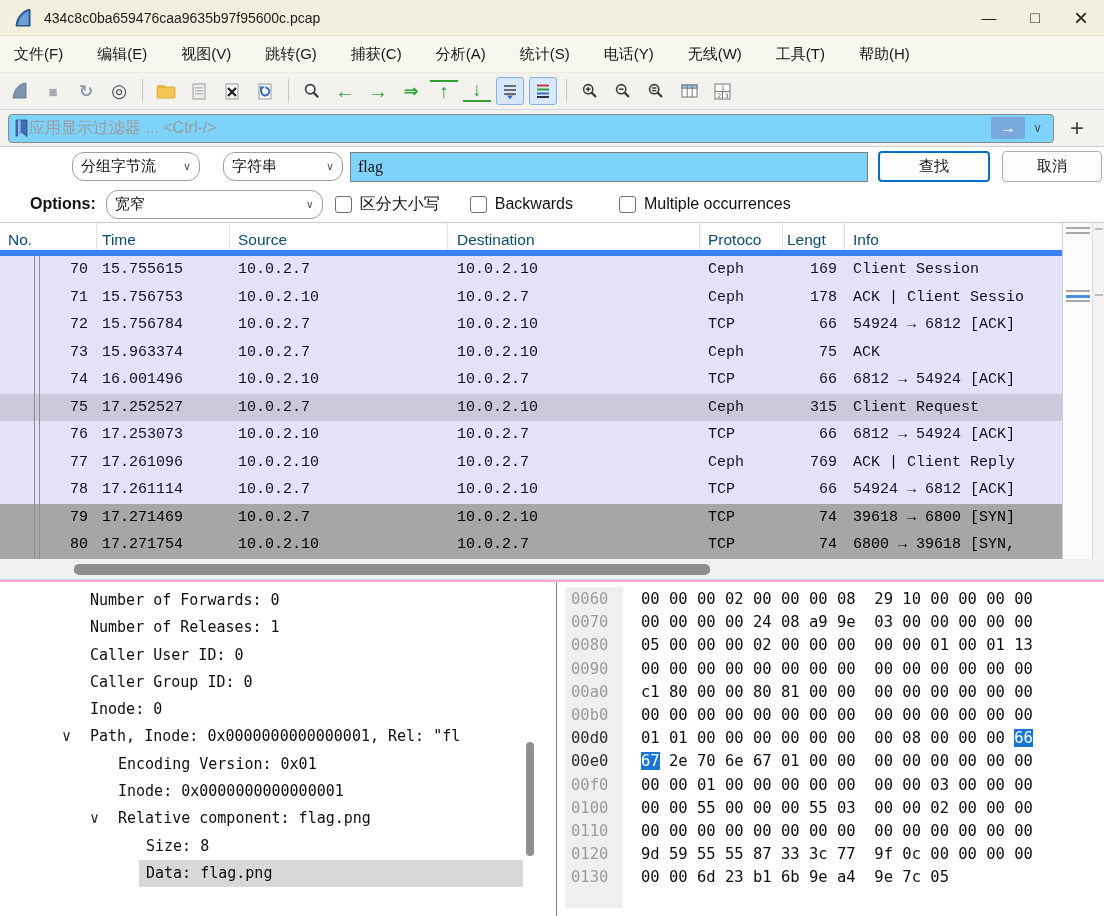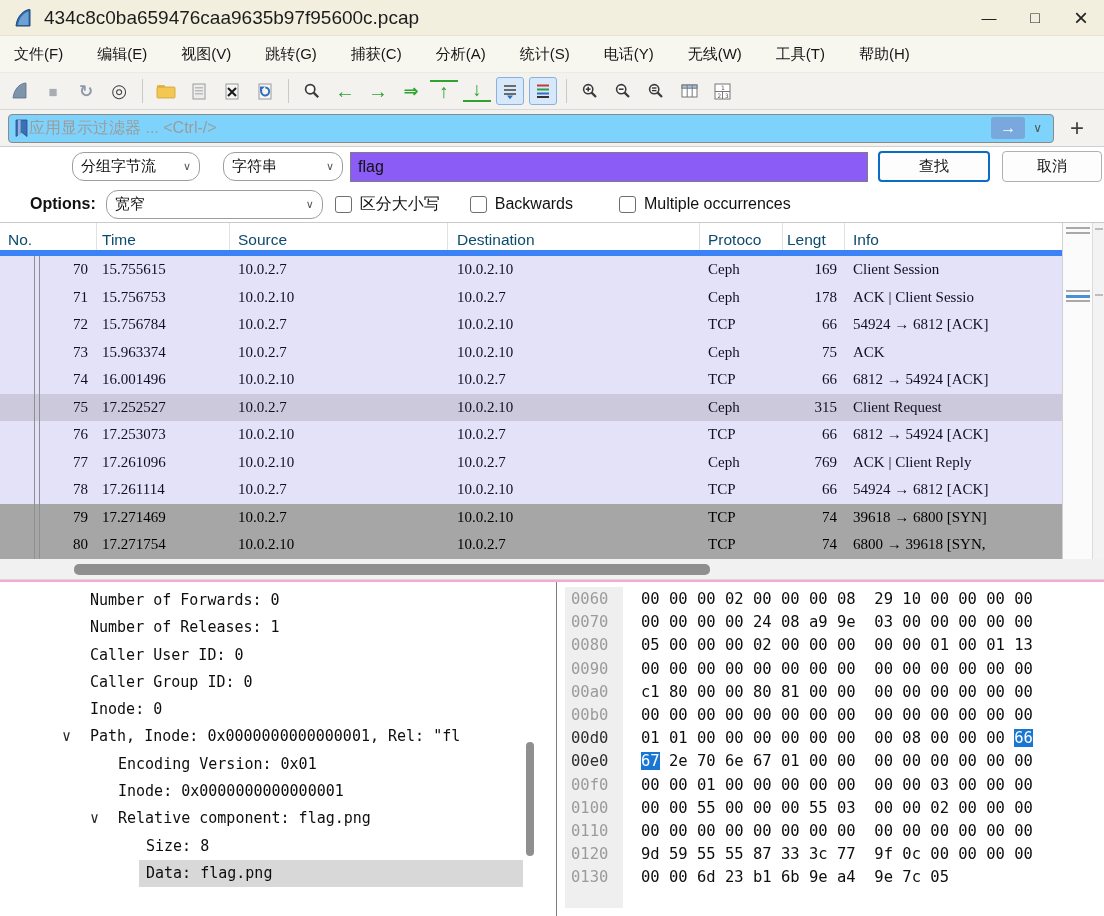--- a/index.html
+++ b/index.html
@@ -2,21 +2,21 @@
 <html><head>
 <meta charset="utf-8">
 <style>
   *{box-sizing:border-box;margin:0;padding:0}
   html,body{background:#fff}
   body{font-family:"Liberation Sans","DejaVu Sans",sans-serif}
   .app{position:relative;width:1104px;height:916px;overflow:hidden;background:#fff}
 
   
   .titlebar{height:36px;background:#f3efde;border-bottom:1px solid #e7e2cd;display:flex;align-items:center;padding-left:12px}
-  .titlebar .ttl{font-size:19px;color:#1c1c1c;margin-left:10px;flex:1}
+  .titlebar .ttl{font-size:14px;color:#1c1c1c;margin-left:10px;flex:1}
   .wc{display:flex;height:100%}
   .wcb{width:46px;display:flex;align-items:center;justify-content:center;font-size:15px;color:#222;cursor:default}
   .wcb.close{font-size:24px}
   .wcb.maxi{font-size:16px}
 
   
   .menubar{height:37px;background:#f8f7ef;border-bottom:1px solid #ecebe2;display:flex;align-items:center;padding-left:14px;gap:34px}
   .mi{font-size:15px;color:#161616;white-space:nowrap}
 
   
@@ -34,21 +34,21 @@
   .applybtn{width:34px;height:22px;background:#79a9dc;border-radius:3px;color:#fff;display:flex;align-items:center;justify-content:center;font-size:16px;font-weight:bold}
   .fcaret{color:#555;font-size:12px;margin:0 6px 0 8px}
   .plusbtn{font-size:24px;color:#3f3f3f;margin-left:16px;line-height:1}
 
   
   .findbar{height:39px;background:#fff;display:flex;align-items:center;padding-left:72px}
   .combo{height:29px;background:#fff;border:1px solid #9d9d9d;border-radius:12px;display:flex;align-items:center;justify-content:space-between;font-size:15px;color:#111;padding:0 8px}
   .combo .chev{color:#555;font-size:11px;margin-left:6px}
   .c1{width:128px}
   .c2{width:120px;margin-left:23px}
-  .findinput{width:518px;height:30px;margin-left:7px;background:#8b5cf6;border:1px solid #7f7f7f;font-size:16px;font-family:Liberation Sans, sans-serif;color:#111;padding:0 7px;outline:none}
+  .findinput{width:518px;height:30px;margin-left:7px;background:#7dd3fc;border:1px solid #7f7f7f;font-size:16px;font-family:Liberation Serif, serif;color:#111;padding:0 7px;outline:none}
   .btn{height:31px;border-radius:4px;background:#fdfdfd;font-size:15px;color:#111;display:flex;align-items:center;justify-content:center}
   .btn.primary{width:112px;margin-left:10px;border:2px solid #0a6cc4}
   .btn.plain{width:100px;margin-left:12px;border:1px solid #b0b0b0}
 
   
   .optionsbar{height:37px;background:#fff;border-bottom:1px solid #c9c9c9;display:flex;align-items:center;padding-left:30px}
   .optlabel{font-size:16px;font-weight:bold;color:#111}
   .c3{width:217px;margin-left:10px}
   .cb{width:17px;height:17px;border:1.6px solid #6f6f6f;border-radius:3px;background:#fff;flex:none}
   .cblabel{font-size:16px;color:#111;margin-left:8px}
@@ -58,21 +58,21 @@
   .pktarea{position:relative;height:336px;background:#fff}
   .phead{display:flex;height:33px;line-height:33px;width:1062px;background:#fff;border-bottom:6px solid #3b82f6;font-size:15.5px;color:#0c4a6e}
   .hc{border-right:1px solid #e2e2e2;overflow:hidden;white-space:nowrap}
   .w-no{width:97px;padding-left:8px}
   .w-time{width:133px;padding-left:5px}
   .w-src{width:218px;padding-left:8px}
   .w-dst{width:252px;padding-left:9px}
   .w-proto{width:83px;padding-left:8px}
   .w-len{width:62px;padding-left:4px}
   .w-info{flex:1;padding-left:8px;border-right:none}
-  .prows{position:relative;width:1062px;height:303px;overflow:hidden;font-family:Liberation Serif, serif;font-size:15px;color:#101022}
+  .prows{position:relative;width:1062px;height:303px;overflow:hidden;font-family:Liberation Mono, monospace;font-size:15px;color:#101022}
   .prow{display:flex;height:27.5px;line-height:27.5px;white-space:nowrap}
   .prow.lav{background:#e3e2f8}
   .prow.sel{background:#cdc9dc}
   .prow.gray{background:#a6a6a6;color:#000}
   .pc{overflow:hidden;white-space:nowrap;padding:0}
   .v-no{width:97px;text-align:right;padding-right:9px}
   .v-time{width:133px;padding-left:5px}
   .v-src{width:218px;padding-left:8px}
   .v-dst{width:252px;padding-left:9px}
   .v-proto{width:83px;padding-left:8px}

